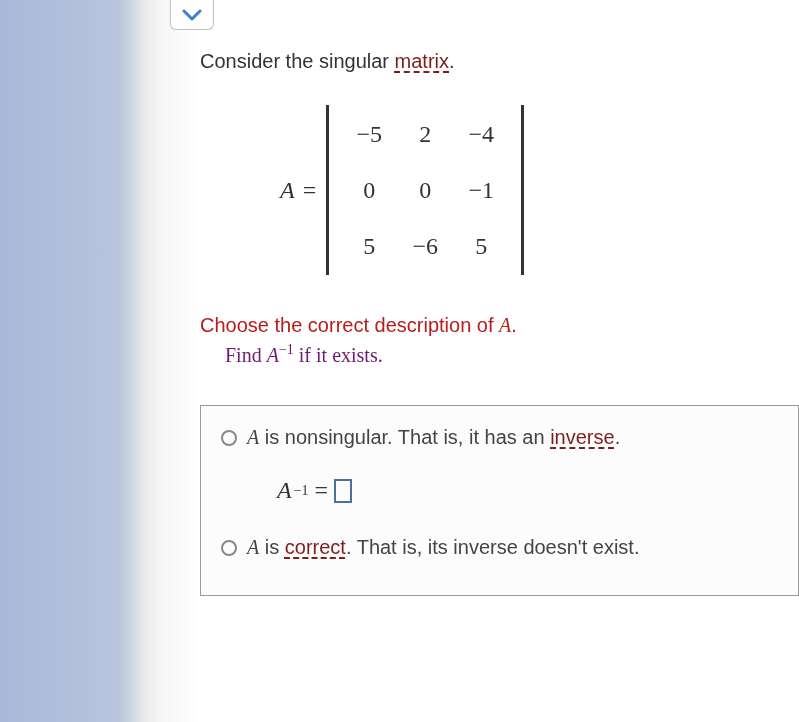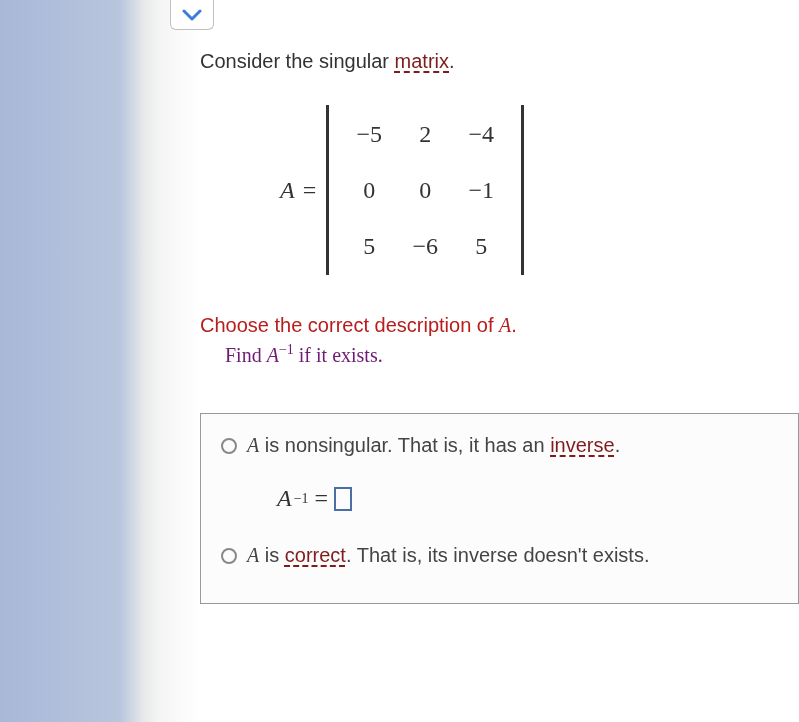--- a/index.html
+++ b/index.html
@@ -108,21 +108,20 @@
       vertical-align: super;
     }
     .answer-box {
       position: absolute;
       left: 200px;
       top: 405px;
       right: 0;
       border: 1px solid #999;
       background: #fcfcfc;
       padding: 20px 20px 24px 20px;
-      margin-top: 8px;
     }
     .radio-option {
       display: flex;
       align-items: center;
       font-size: 20px;
       color: #444;
       margin-bottom: 12px;
     }
     .radio-circle {
       width: 16px;
@@ -210,16 +209,16 @@
   <div class="inverse-formula">
     <span>A</span>
       <span class="sup">−1</span>
       <span style="font-style:normal;">=</span>
       <span class="empty-box"></span>
   </div>
 
   <div class="radio-option">
     <div class="radio-circle"></div>
     <div>
-      <span class="italic-A">A</span><span> is </span><span class="link-text">correct</span><span>. That is, its inverse doesn't exists.</span>
+      <span class="italic-A">A</span><span> is </span><span class="link-text">correct</span><span>. That is, its inverse doesn't exist.</span>
     </div>
   </div>
 </div>
 
 </body></html>

